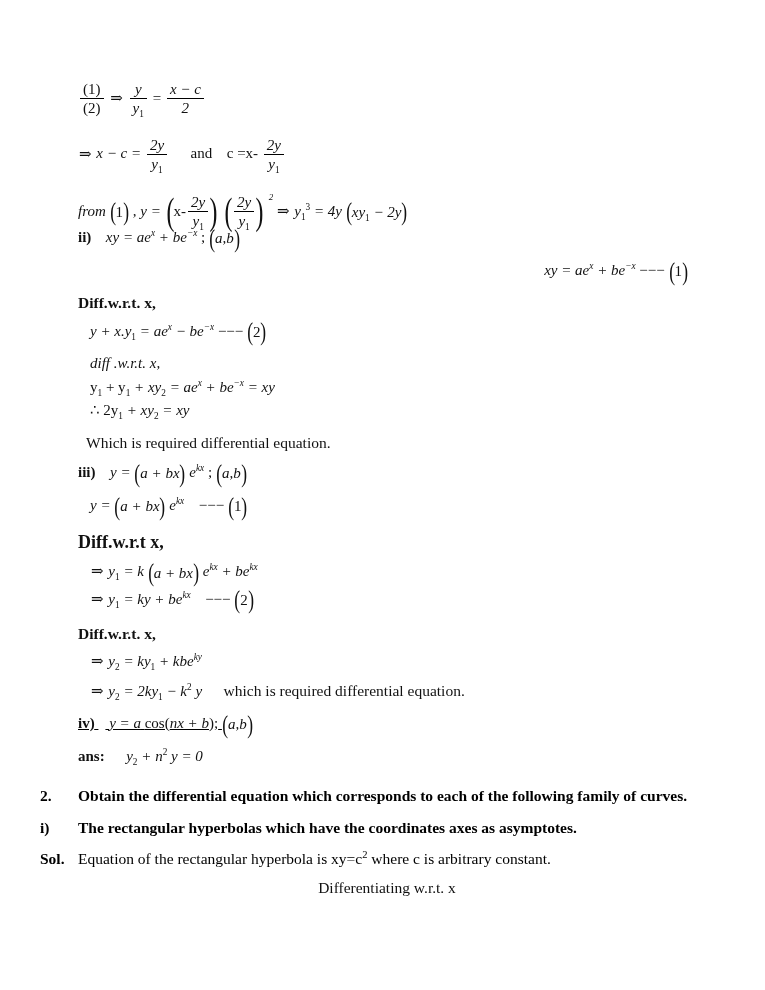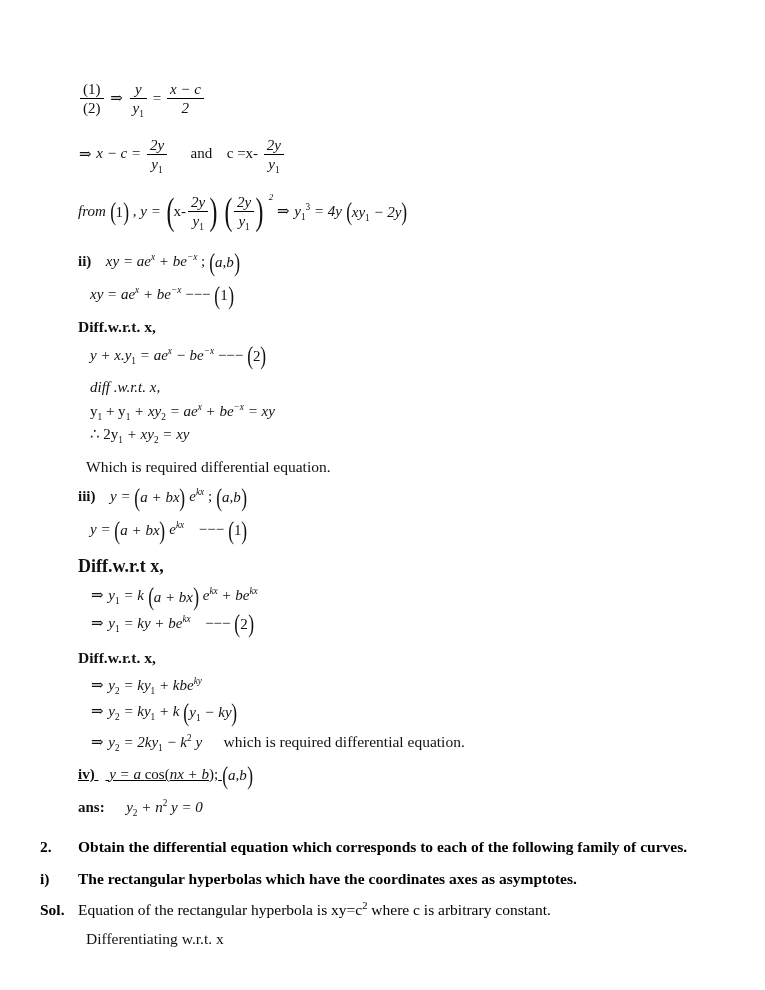--- a/index.html
+++ b/index.html
@@ -202,32 +202,32 @@
           </span>
           <span class="expsup upn">2</span>
         </span>
         <span class="arrow">⇒</span>
         <span class="it"><span>y</span><sub class="upn">1</sub><sup class="upn">3</sup></span>
         <span class="it">= 4y</span>
         <span class="mparen"><span class="it"><span>xy</span><sub class="upn">1</sub> <span>− 2y</span></span></span>
       </span>
     </div>
 
-    <div class="blk" style="margin-top:24px;">
+    <div class="blk" style="">
       <span class="mline">
         <span class="bold up">ii)</span>
         <span class="sp"></span>
         <span class="it">xy = ae</span><sup>x</sup>
         <span class="it">+ be</span><sup>−x</sup>
         <span class="up">;</span>
         <span class="mparen"><span class="it">a,b</span></span>
       </span>
     </div>
 
-    <div class="blk" style="margin-top:17px; padding-left:12px;">
+    <div class="blk" style="margin-top:17px; padding-left:12px;text-align:right;">
       <span class="mline">
         <span class="it">xy = ae</span><sup>x</sup>
         <span class="it">+ be</span><sup>−x</sup>
         <span class="up">−−−</span>
         <span class="mparen"><span class="up">1</span></span>
       </span>
     </div>
 
     <div class="blk" style="margin-top:16px;">
       <span class="mline bold up" style="font-size:15.5px;">Diff.w.r.t.  x,</span>
@@ -326,29 +326,20 @@
 
     <div class="blk" style="margin-top:13px; padding-left:12px;">
       <span class="mline">
         <span class="arrow">⇒</span>
         <span class="it"><span>y</span><sub class="upn">2</sub></span>
         <span class="it"><span>= ky</span><sub class="upn">1</sub></span>
         <span class="it">+ kbe</span><sup>ky</sup>
       </span>
     </div>
 
-    <div class="blk" style="margin-top:11px; padding-left:12px;">
-      <span class="mline">
-        <span class="arrow">⇒</span>
-        <span class="it"><span>y</span><sub class="upn">2</sub></span>
-        <span class="it"><span>= ky</span><sub class="upn">1</sub></span>
-        <span class="it">+ k</span>
-        <span class="mparen"><span class="it"><span>y</span><sub class="upn">1</sub> <span>− ky</span></span></span>
-      </span>
-    </div>
 
     <div class="blk" style="margin-top:14px; padding-left:12px;">
       <span class="mline">
         <span class="arrow">⇒</span>
         <span class="it"><span>y</span><sub class="upn">2</sub></span>
         <span class="it"><span>= 2ky</span><sub class="upn">1</sub></span>
         <span class="it">− k</span><sup class="upn">2</sup>
         <span class="it">y</span>
         <span class="spw"></span>
         <span class="up" style="font-size:15.5px;">which is required differential equation.</span>
@@ -383,18 +374,18 @@
     <div class="qrow" style="margin-top:12px; margin-left:-38px;">
       <span class="qnum" style="width:38px;">i)</span>
       <span class="qbody bold" style="width:620px;">The rectangular hyperbolas which have the coordinates axes as asymptotes.</span>
     </div>
 
     <div class="qrow" style="margin-top:12px; margin-left:-38px;">
       <span class="qnum" style="width:38px;">Sol.</span>
       <span class="qbody" style="width:620px; font-weight:normal;"><span>Equation of the rectangular hyperbola is xy=c</span><sup class="upn" style="font-size:0.68em;">2</sup><span> where c is arbitrary constant.</span></span>
     </div>
 
-    <div class="blk" style="margin-top:11px; padding-left:8px;">
+    <div class="blk" style="margin-top:11px; padding-left:8px;text-align:center;">
       <span class="mline up" style="font-size:15.5px;">Differentiating w.r.t. x</span>
     </div>
 
   </div>
 </div>
 
 </body></html>

